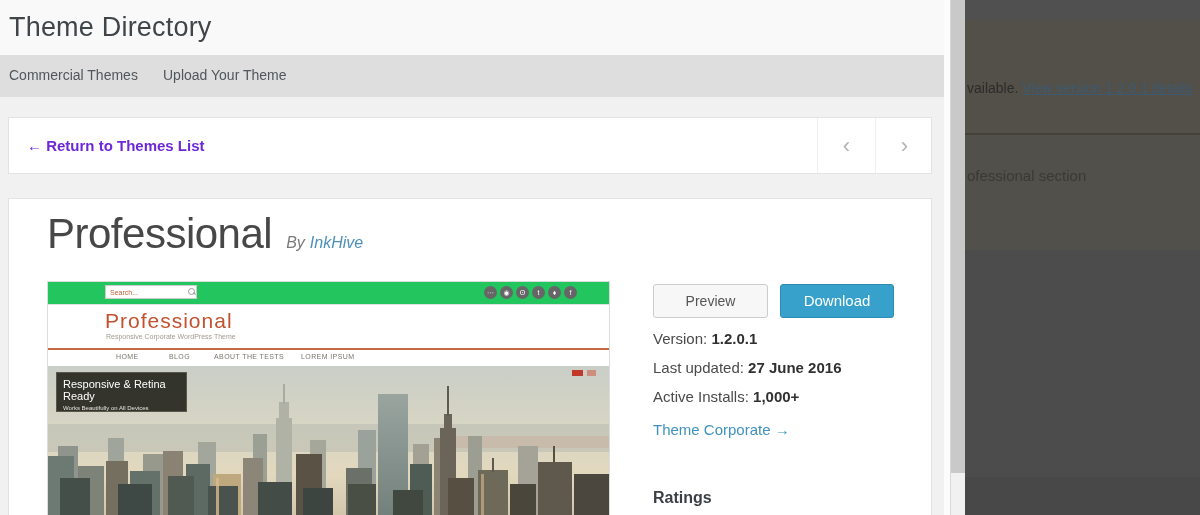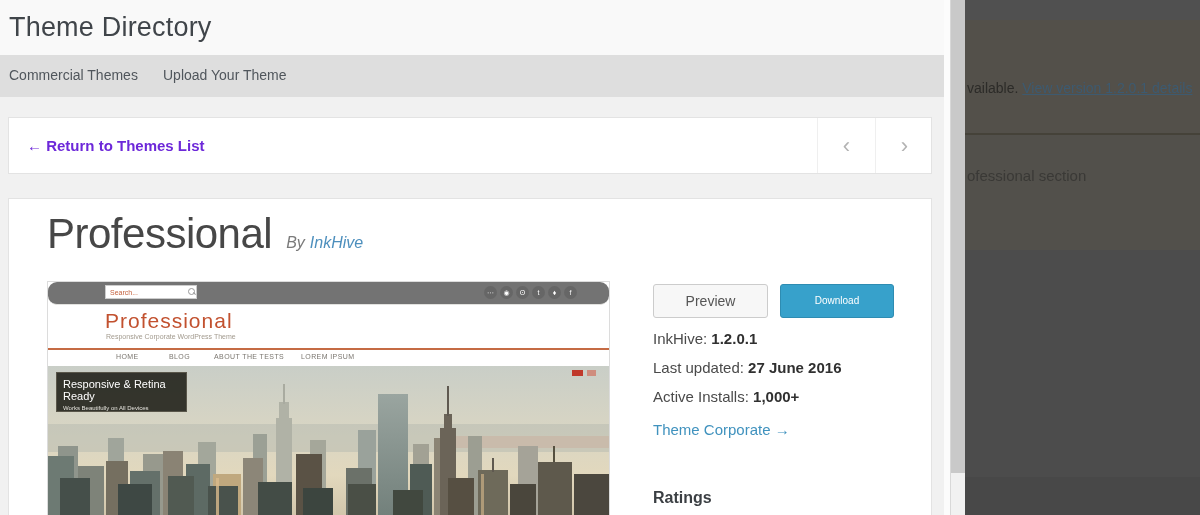--- a/index.html
+++ b/index.html
@@ -23,21 +23,21 @@
   .theme-card{left:8px;top:198px;width:924px;height:400px;background:#fff;
               border:1px solid #e3e3e3;box-sizing:border-box;}
   .theme-title-row{left:47px;top:210px;display:flex;align-items:baseline;}
   .theme-name{font-size:42px;color:#474747;letter-spacing:-.5px;}
   .theme-by{margin-left:14px;font-style:italic;font-size:16px;color:#7b7b7b;}
   .theme-author{font-style:italic;font-size:16px;color:#4d8fbd;margin-left:5px;cursor:pointer;}
 
   
   .shot{left:47px;top:281px;width:563px;height:240px;background:#fff;
         border:1px solid #dcdcdc;box-sizing:border-box;overflow:hidden;}
-  .shot-topbar{left:0;top:0;width:561px;height:22px;background:#737373;border-bottom:1px solid #e2e2df;border-radius:9px;}
+  .shot-topbar{left:0;top:0;width:561px;height:22px;background:#22c55e;border-bottom:1px solid #e2e2df;}
   .shot-search{left:57px;top:3px;width:92px;height:14px;background:#fff;border:1px solid #ccc;
                box-sizing:border-box;font-size:7px;color:#c4613c;padding:0 12px 0 4px;}
   .shot-search::placeholder{color:#c4613c;}
   .mag{left:140px;top:6px;width:5px;height:5px;border:1px solid #999;border-radius:50%;}
   .mag::after{content:"";position:absolute;left:4px;top:4px;width:3px;height:1px;
               background:#999;transform:rotate(45deg);}
   .social-row{left:436px;top:4px;display:flex;gap:3px;}
   .soc{width:13px;height:13px;border-radius:50%;background:#666;color:#fff;font-size:7px;
        line-height:13px;text-align:center;overflow:hidden;}
   .shot-logo{left:57px;top:27px;font-size:21px;color:#c2512f;letter-spacing:1px;}
@@ -51,21 +51,21 @@
   .banner-sub{font-size:6px;color:#e4e2dc;margin-top:3px;}
   .slider-mark1{left:524px;top:4px;width:11px;height:6px;background:#c0392b;}
   .slider-mark2{left:539px;top:4px;width:9px;height:6px;background:#cf8d7e;}
 
   
   .btn-preview{left:653px;top:284px;width:115px;height:34px;background:#f7f7f7;
                border:1px solid #ccc;border-radius:3px;box-sizing:border-box;
                font-size:14px;color:#555;text-align:center;line-height:32px;cursor:pointer;}
   .btn-download{left:780px;top:284px;width:114px;height:34px;background:#37a1cb;
                 border:1px solid #2e8cb2;border-radius:3px;box-sizing:border-box;
-                font-size:10px;color:#fff;text-align:center;line-height:32px;cursor:pointer;}
+                font-size:15px;color:#fff;text-align:center;line-height:32px;cursor:pointer;}
   .meta-line{left:653px;font-size:15px;color:#4a4a4a;}
   .meta-line b{color:#303030;}
   .homepage-link{left:653px;top:421px;font-size:15px;color:#4092be;cursor:pointer;}
   .ratings-h{left:653px;top:489px;font-size:16px;font-weight:bold;color:#3b3f43;}
 
   
   .gap-strip{left:944px;top:0;width:6px;height:515px;background:#fcfcfc;}
   .scrollbar{left:950px;top:0;width:15px;height:515px;background:#f1f1f1;border-left:1px solid #d8d8d8;box-sizing:border-box;}
   .scroll-thumb{left:0;top:0;width:14px;height:473px;background:#c9c9c9;}
   .dim-page{left:965px;top:0;width:235px;height:515px;background:#4c4c4c;}
@@ -197,21 +197,21 @@
           <div class="banner-sub">Works Beautifully on All Devices</div>
         </div>
         <div class="abs slider-mark1"></div>
         <div class="abs slider-mark2"></div>
       </div>
     </div>
 
     <div class="abs btn-preview">Preview</div>
     <div class="abs btn-download">Download</div>
 
-    <div class="abs meta-line" style="top:330px;"><span>InkHive: </span><b>1.2.0.1</b></div>
+    <div class="abs meta-line" style="top:330px;"><span>Version: </span><b>1.2.0.1</b></div>
     <div class="abs meta-line" style="top:359px;"><span>Last updated: </span><b>27 June 2016</b></div>
     <div class="abs meta-line" style="top:388px;"><span>Active Installs: </span><b>1,000+</b></div>
 
     <div class="abs homepage-link">Theme Corporate →</div>
     <div class="abs ratings-h">Ratings</div>
   </div>
 
   <div class="abs gap-strip"></div>
   <div class="abs scrollbar">
     <div class="abs scroll-thumb"></div>

